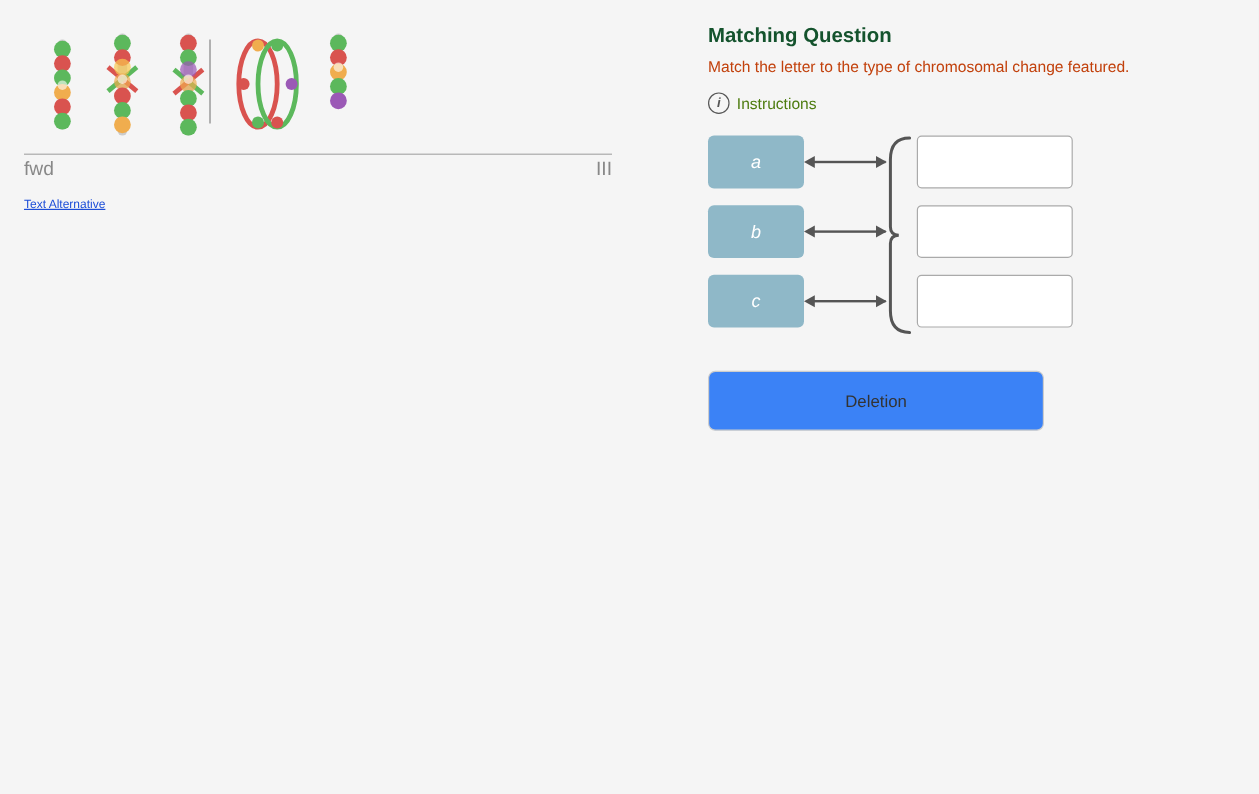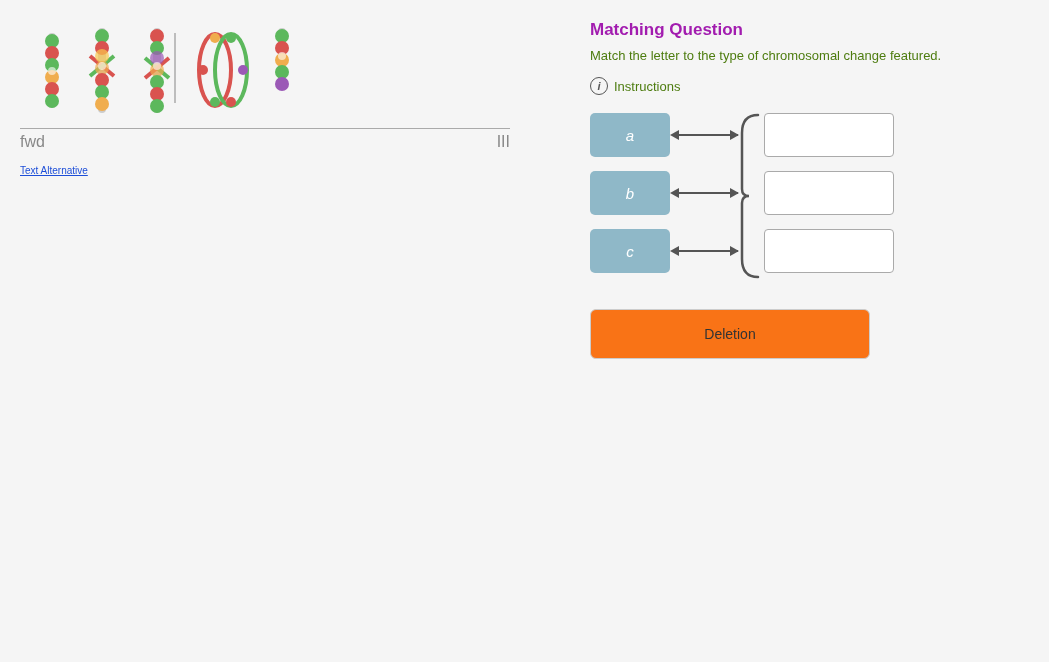--- a/index.html
+++ b/index.html
@@ -69,27 +69,27 @@
       height: 662px;
       background: #f5f5f5;
       padding: 20px 30px;
       display: flex;
       flex-direction: column;
     }
 
     .question-title {
       font-size: 17px;
       font-weight: bold;
-      color: #a21caf;
+      color: #14532d;
       margin-bottom: 8px;
     }
 
     .question-desc {
       font-size: 13px;
-      color: #4d7c0f;
+      color: #c2410c;
       margin-bottom: 14px;
     }
 
     .instructions-row {
       display: flex;
       align-items: center;
       gap: 6px;
       margin-bottom: 18px;
     }
 
@@ -213,21 +213,21 @@
     .options-area {
       display: flex;
       flex-direction: column;
       gap: 10px;
       margin-top: 10px;
     }
 
     .option-button {
       width: 280px;
       height: 50px;
-      background: #f97316;
+      background: #3b82f6;
       border: 1.5px solid #ccc;
       border-radius: 6px;
       display: flex;
       align-items: center;
       justify-content: center;
       font-size: 14px;
       color: #333;
       cursor: pointer;
     }
   </style>

